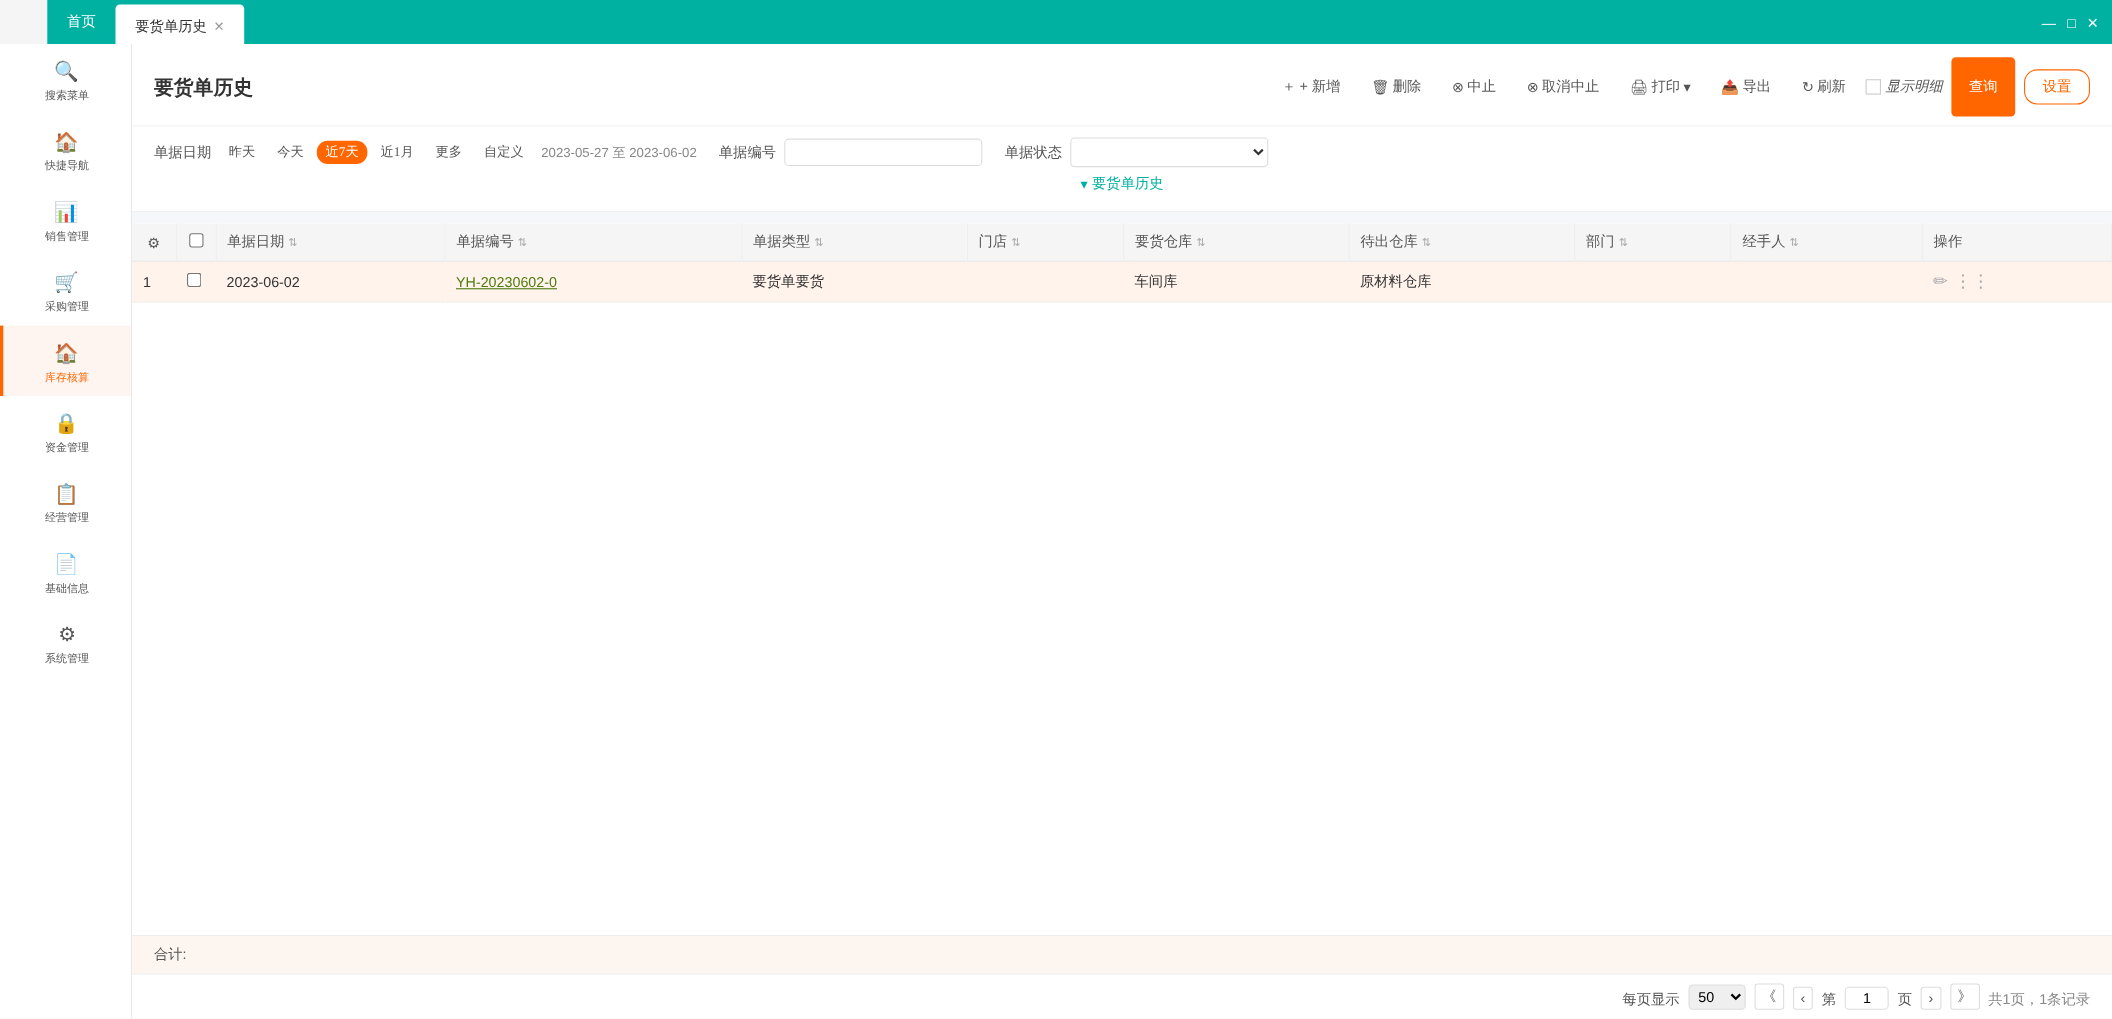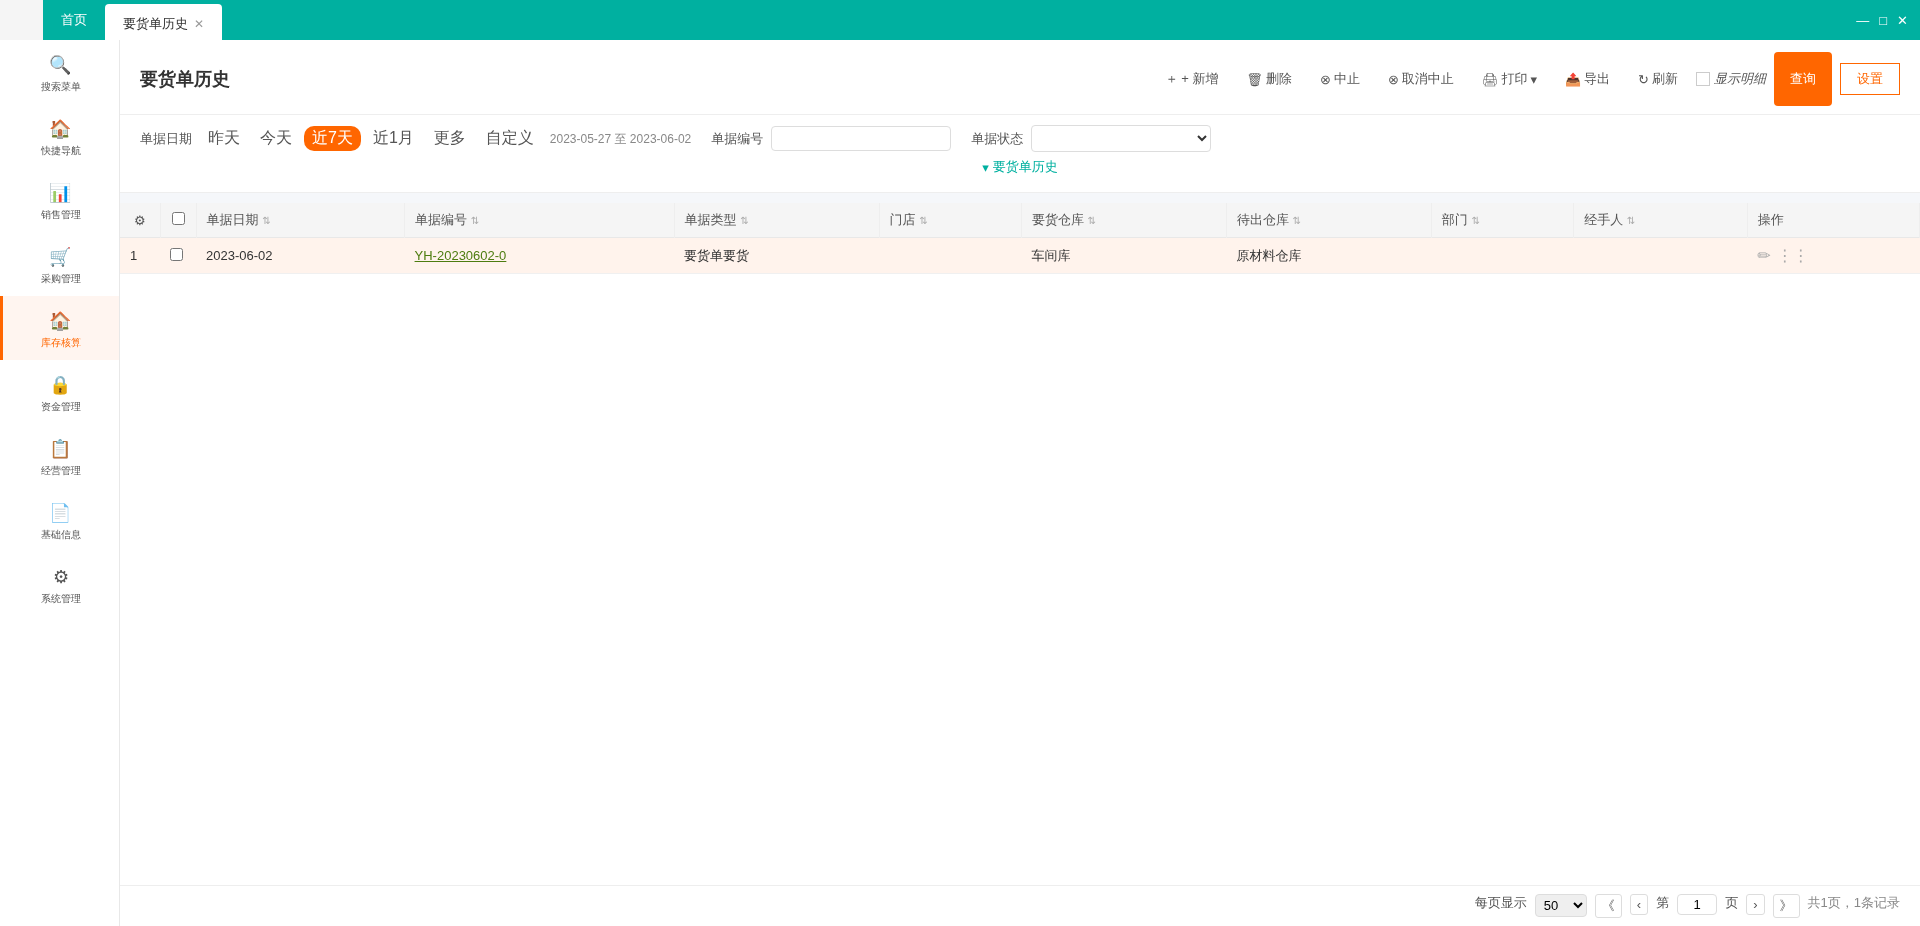--- a/index.html
+++ b/index.html
@@ -134,21 +134,21 @@
       border-radius: 4px;
       padding: 18px 16px;
       border: none;
       cursor: pointer;
       font-size: 13px;
     }
     .btn-secondary {
       background: #fff;
       color: #f60;
       border: 1px solid #f60;
-      border-radius: 0;
+      border-radius: 12px;
       padding: 6px 16px;
       cursor: pointer;
       font-size: 13px;
     }
     .display-detail {
       display: flex;
       align-items: center;
       gap: 4px;
       font-size: 13px;
       color: #555;
@@ -178,21 +178,22 @@
     .filter-date-options {
       display: flex;
       align-items: center;
       gap: 4px;
     }
     .date-option {
       padding: 2px 8px;
       border-radius: 10px;
       cursor: pointer;
       color: #555;
-      font-size: 16px;
+      font-size: 12px;
+      font-family: Liberation Serif, serif;
     }
     .date-option.active {
       background: #f60;
       color: #fff;
     }
     .date-range { font-size: 12px; color: #888; margin-top: 2px; }
     .filter-input {
       border: 1px solid #ddd;
       border-radius: 4px;
       padding: 4px 8px;
@@ -270,21 +271,21 @@
       font-size: 13px;
       color: #555;
     }
     .footer-total { margin-right: 20px; }
 
     
     .pagination {
       background: #fff;
       padding: 8px 20px;
       display: flex;
-      align-items: flex-start;
+      align-items: flex-end;
       justify-content: flex-end;
       gap: 8px;
       border-top: 1px solid #eee;
       font-size: 13px;
       color: #555;
     }
     .pagination-select {
       border: 1px solid #ddd;
       border-radius: 4px;
       padding: 2px 4px;
@@ -515,20 +516,23 @@
               <div class="action-icons">
                 <span class="action-icon">✏</span>
                 <span class="action-icon">⋮⋮</span>
               </div>
             </td>
           </tr>
         </tbody>
       </table>
     </div>
 
+    <div class="table-footer">
+      <span class="footer-total">合计:</span>
+    </div>
 
     <div class="pagination">
       <span>每页显示</span>
       <select class="pagination-select">
         <option value="50">50</option>
         <option value="100">100</option>
       </select>
       <button class="pagination-btn">《</button>
       <button class="pagination-btn">‹</button>
       <span>第</span>

